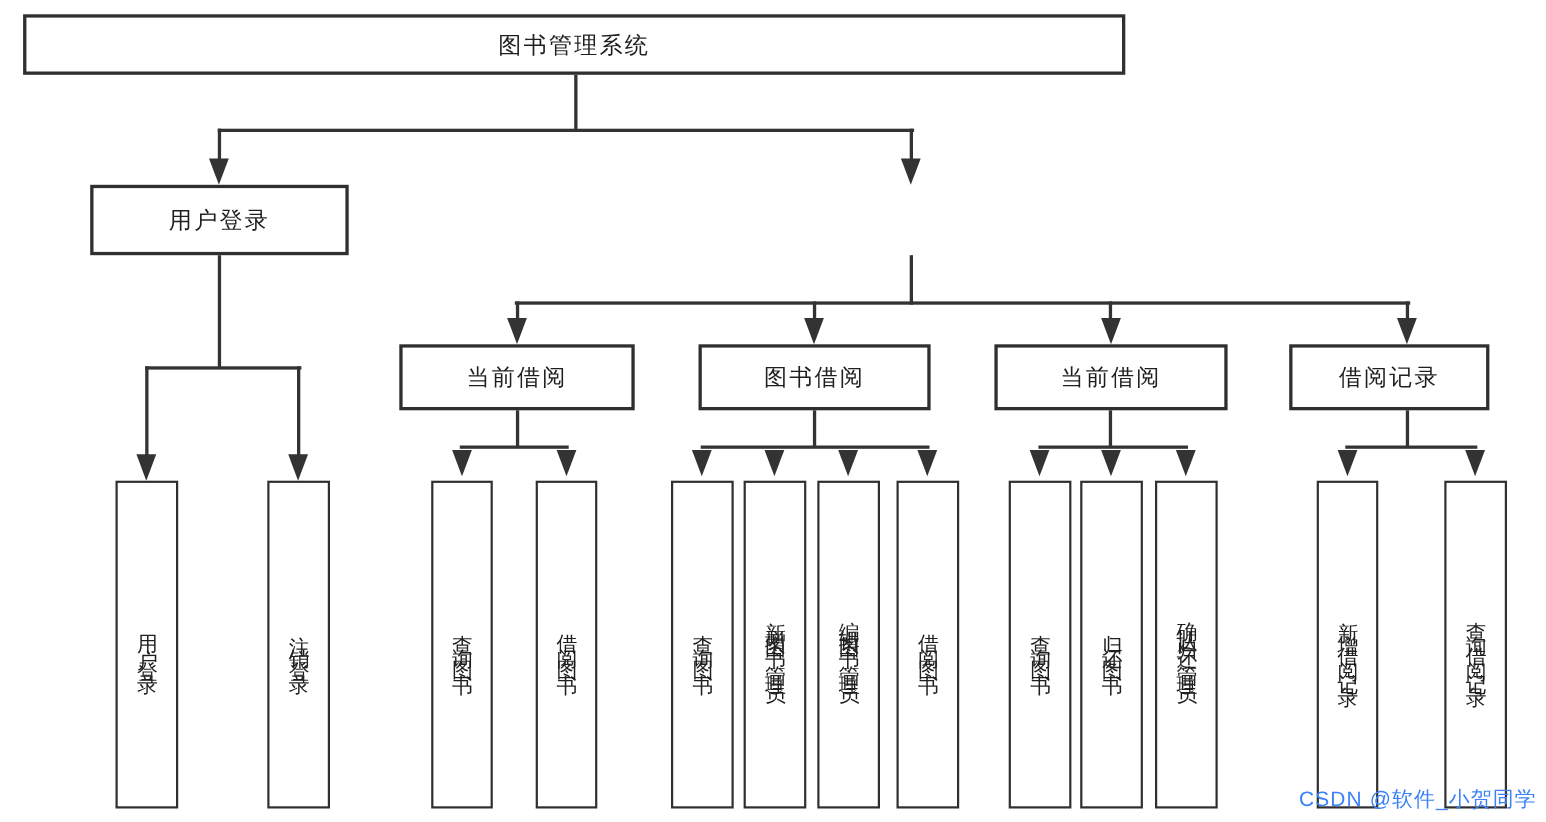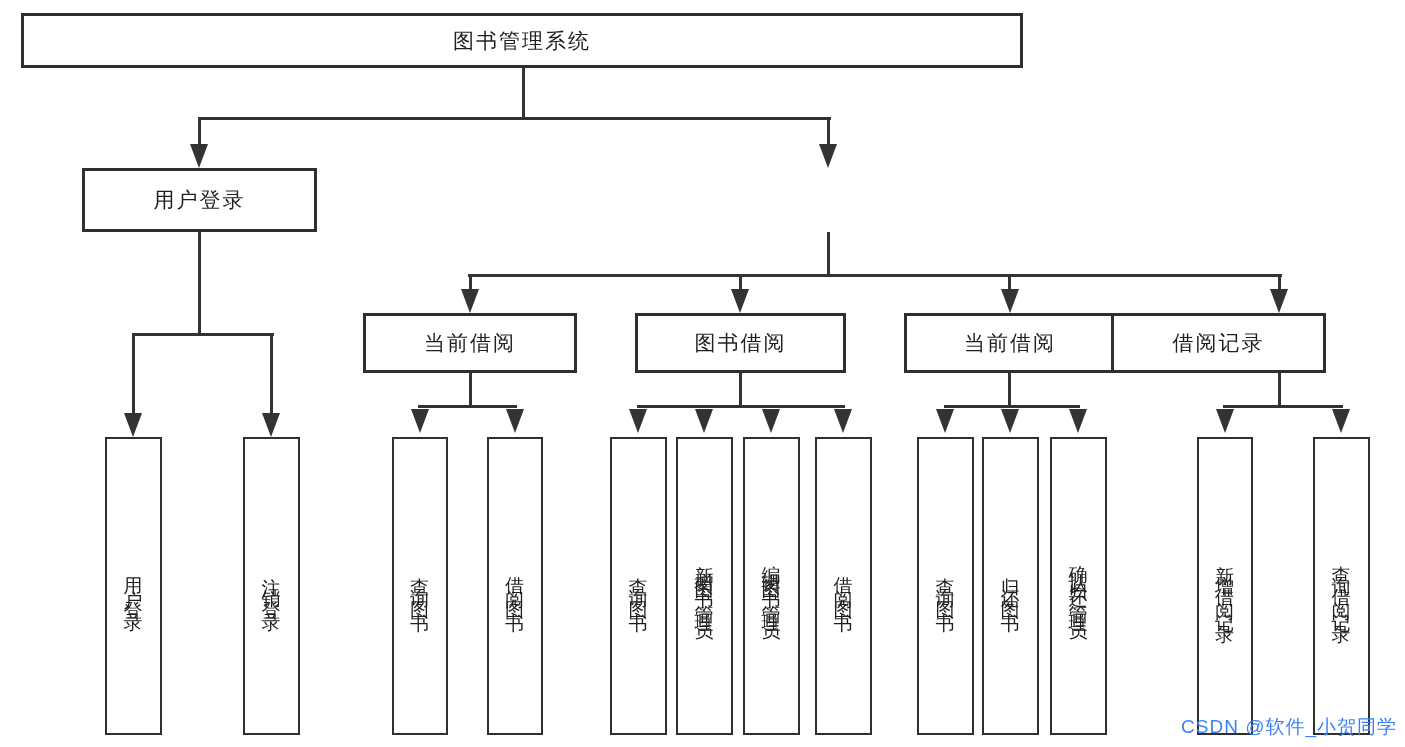--- a/index.html
+++ b/index.html
@@ -75,21 +75,21 @@
 
   <div class="box" style="left:363px;top:313px;width:214px;height:60px;">
     <span class="hlabel">当前借阅</span>
   </div>
   <div class="box" style="left:635px;top:313px;width:211px;height:60px;">
     <span class="hlabel">图书借阅</span>
   </div>
   <div class="box" style="left:904px;top:313px;width:212px;height:60px;">
     <span class="hlabel">当前借阅</span>
   </div>
-  <div class="box" style="left:1111px;top:313px;width:215px;height:60px;">
+  <div class="box" style="left:1172px;top:313px;width:182px;height:60px;">
     <span class="hlabel">借阅记录</span>
   </div>
 
   <div class="vl" style="left:469px;top:373px;height:34px;"></div>
   <div class="hl" style="left:418px;top:405px;width:99px;"></div>
   <div class="arw" style="left:411px;top:409px;"></div>
   <div class="arw" style="left:506px;top:409px;"></div>
 
   <div class="vl" style="left:739px;top:373px;height:34px;"></div>
   <div class="hl" style="left:637px;top:405px;width:208px;"></div>

